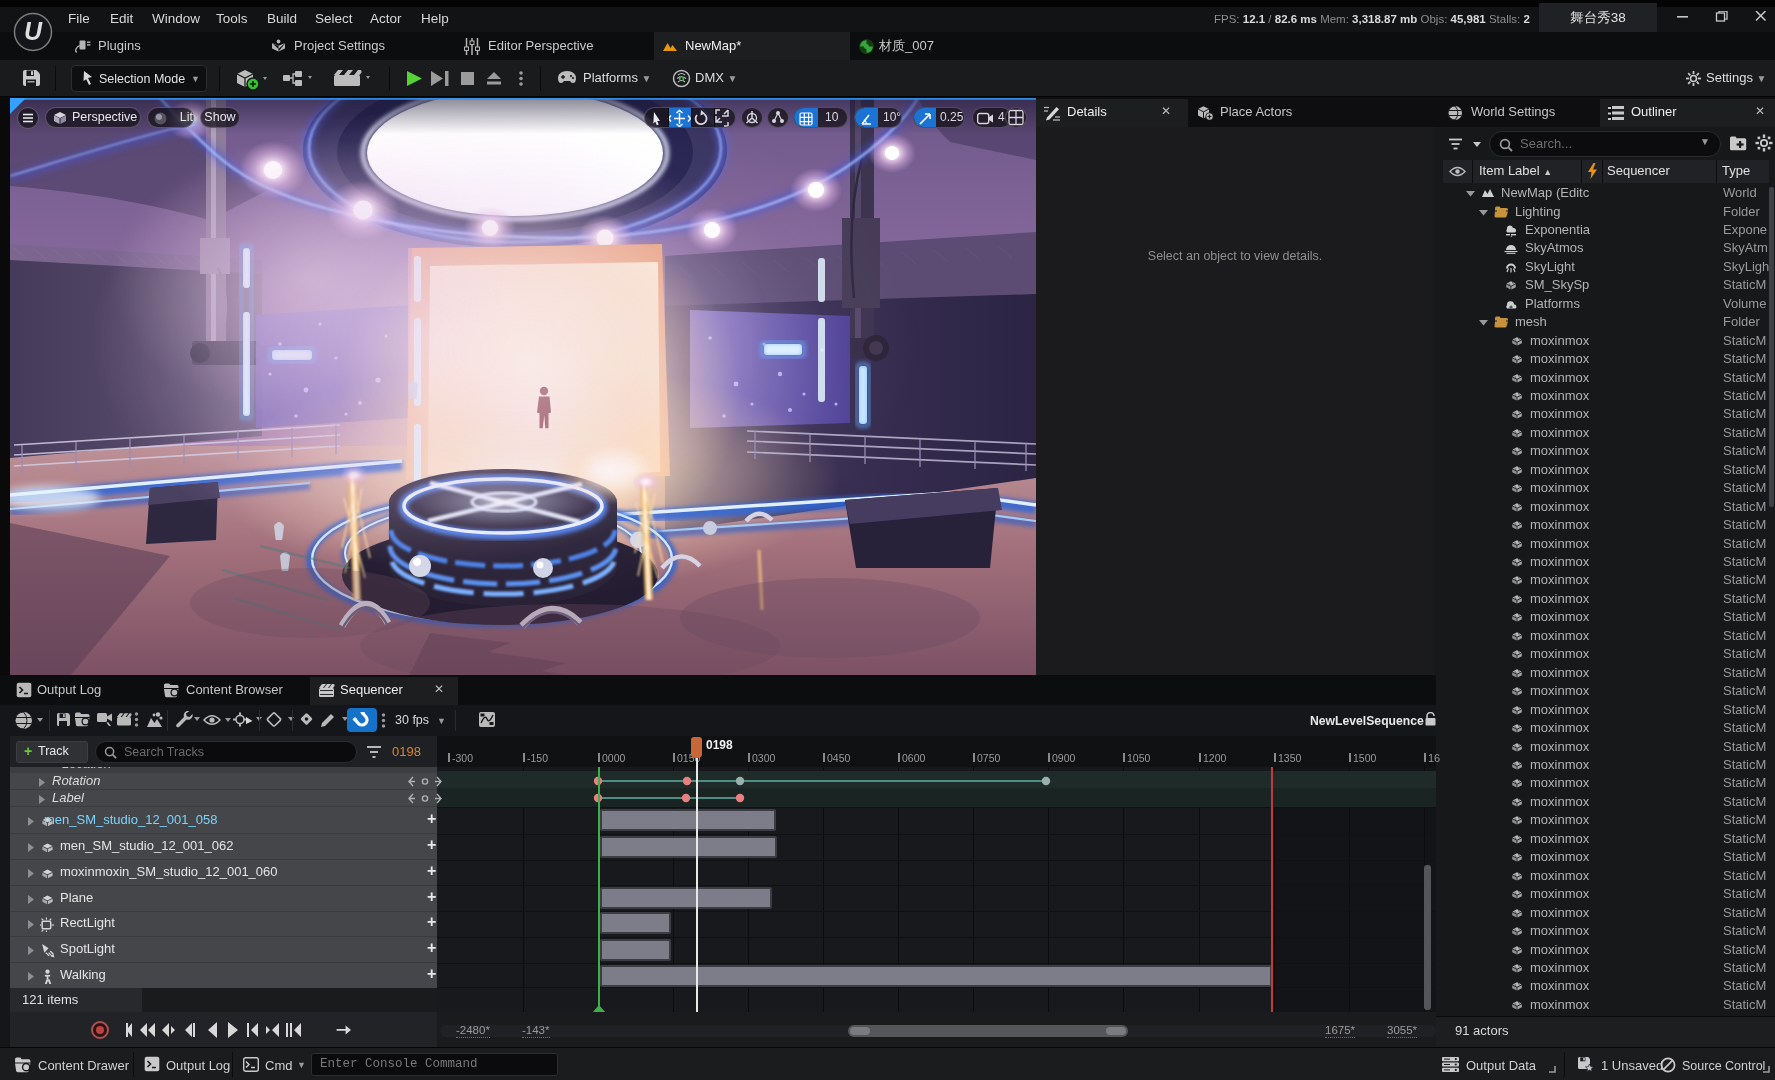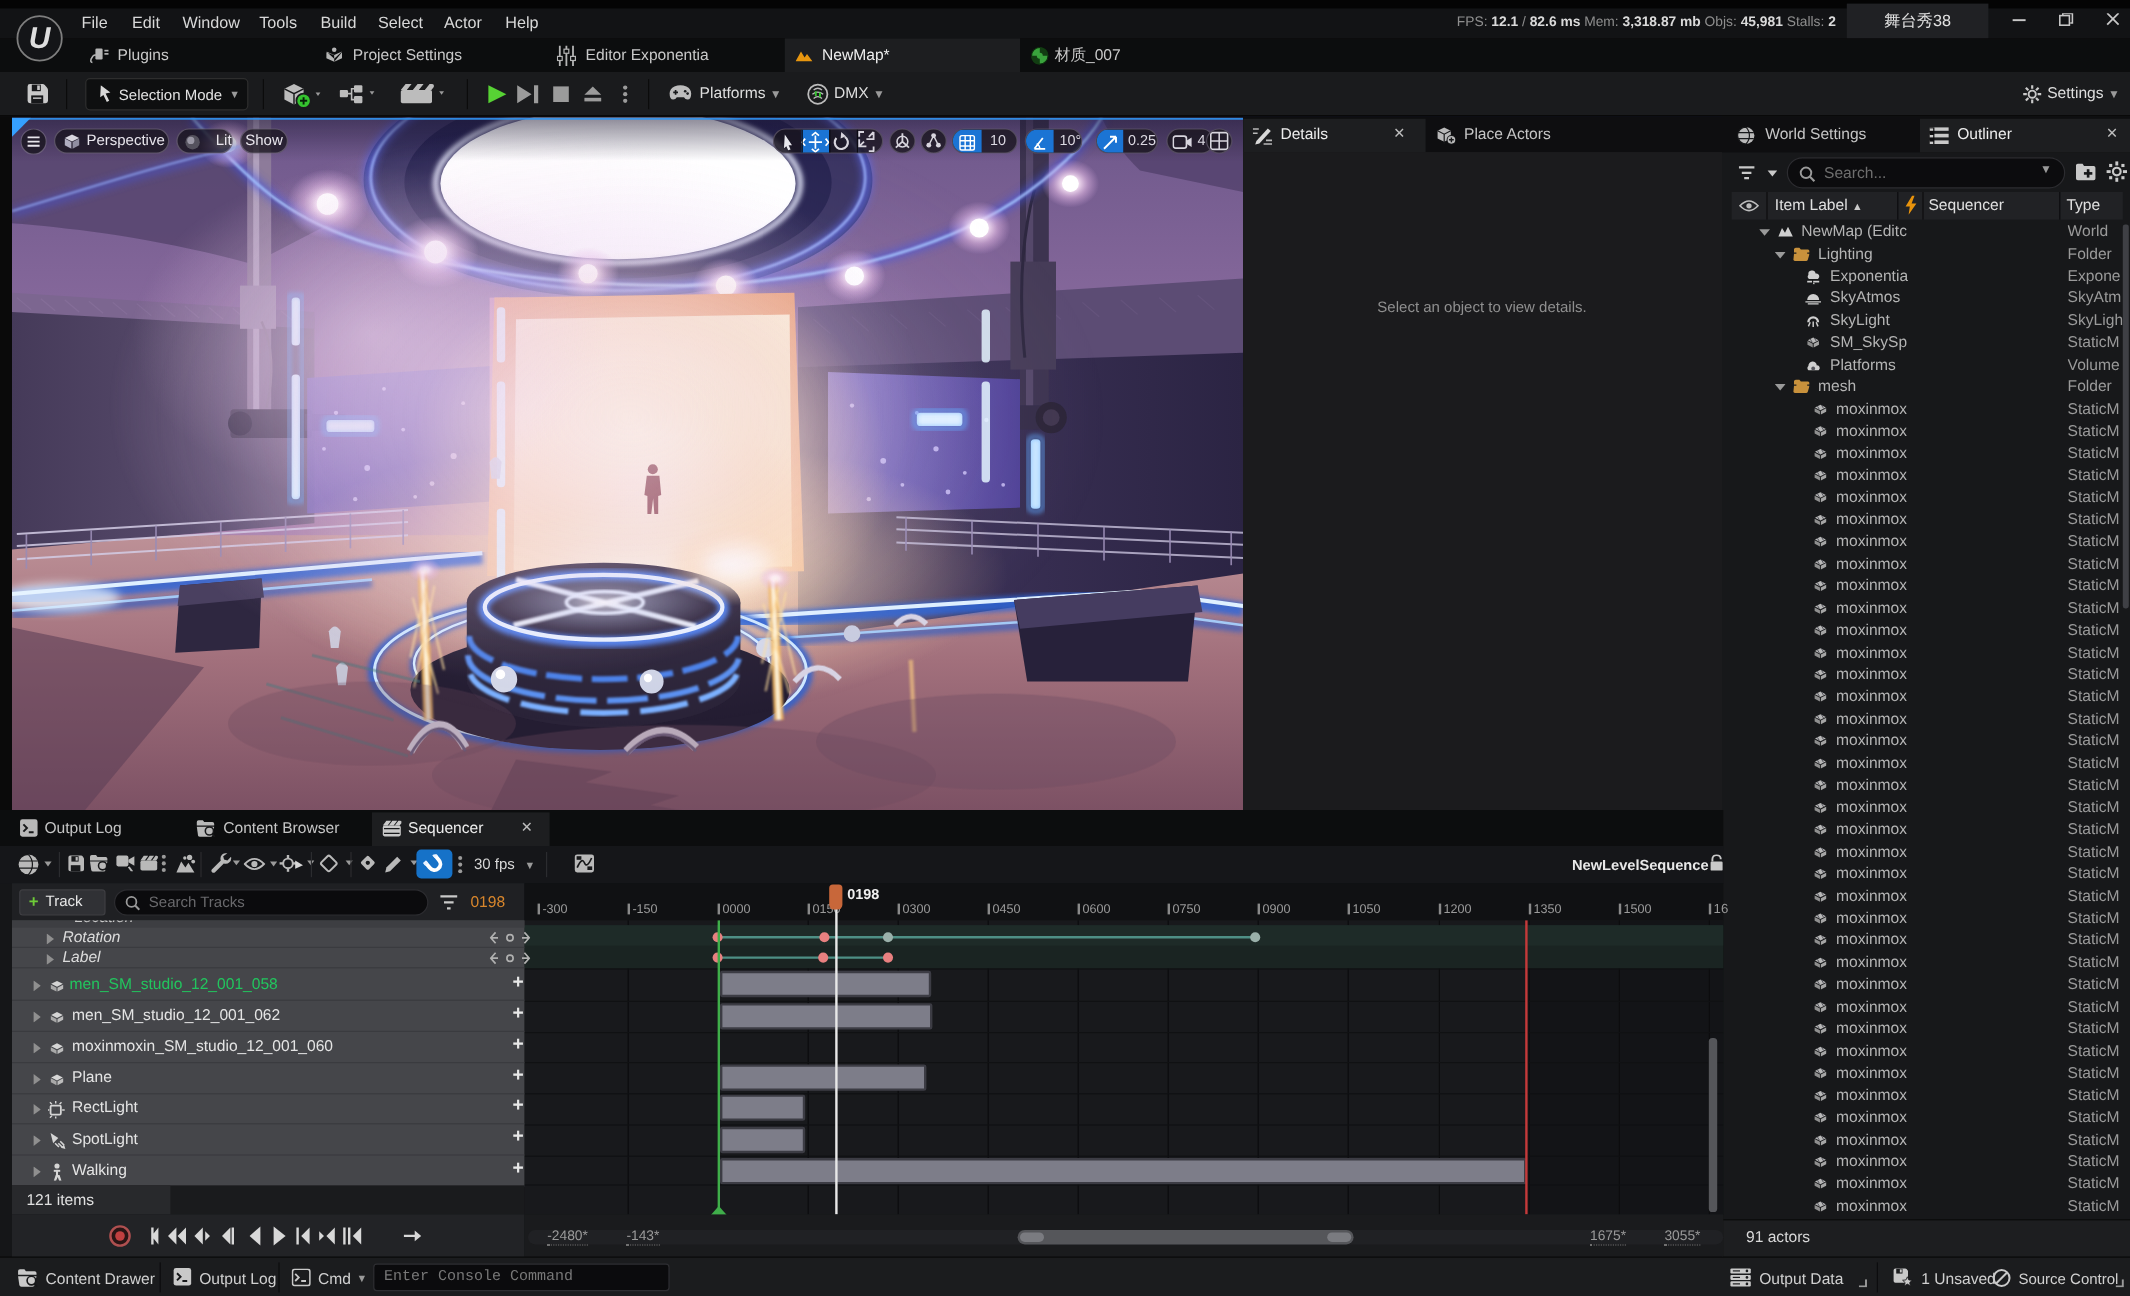--- a/index.html
+++ b/index.html
@@ -16,21 +16,21 @@
   #newmaptab{position:absolute;left:654px;top:0;width:196px;height:28px;background:#1d1e20;}
   #toolbar{left:0;top:60px;width:1775px;height:37px;background:#1a1b1d;border-bottom:1px solid #050505;}
   .tsep{position:absolute;top:6px;width:1px;height:25px;background:#0b0b0b;}
   .tbtxt{position:absolute;top:10px;color:#dedede;font-size:13px;}
   .chev{color:#9a9a9a;font-size:10px;}
   #selmode{position:absolute;left:71px;top:5px;width:136px;height:27px;background:#0e0f10;border:1px solid #2e2e2e;border-radius:4px;color:#e2e2e2;line-height:25px;font-size:13px;}
   #vpwrap{left:10px;top:98px;width:1026px;height:578px;background:#241c38;overflow:hidden;}
   .vpill{position:absolute;height:21px;background:rgba(20,17,24,.72);border:1px solid rgba(130,120,142,.6);border-radius:11px;color:#e8e5ec;line-height:19px;font-size:12.5px;}
   .rpill{position:absolute;top:9px;height:21px;background:rgba(24,21,28,.78);border:1px solid rgba(130,120,142,.5);border-radius:11px;color:#dcd9e2;font-size:12px;line-height:19px;}
 
-  #details{left:1036px;top:97px;width:399px;height:578px;background:#0f172a;}
+  #details{left:1036px;top:97px;width:399px;height:578px;background:#7f1d1d;}
   #detailbody{position:absolute;left:0;top:30px;width:399px;height:548px;background:#1b1b1d;}
   #outliner{left:1435px;top:97px;width:340px;height:950px;background:#17181a;}
   #seq{left:0;top:675px;width:1436px;height:372px;background:#151618;}
   #statusbar{left:0;top:1047px;width:1775px;height:33px;background:#1b1c1e;border-top:1px solid #060606;}
   .orow{position:absolute;left:0;width:340px;height:18.45px;color:#b4b4b4;font-size:13px;}
   .olabel{position:absolute;top:1px;white-space:nowrap;overflow:hidden;max-width:120px;}
   .otype{position:absolute;left:288px;top:1px;color:#9a9a9a;white-space:nowrap;overflow:hidden;max-width:50px;}
   .ssep{position:absolute;top:35px;width:1px;height:21px;background:#2b2c2f;}
   .ulbl{position:absolute;top:349px;color:#9a9a9a;font-size:11.5px;border-bottom:1px dotted #707070;padding-bottom:1px;white-space:nowrap;}
   .vsep{position:absolute;top:4px;width:1px;height:25px;background:#0c0c0e;}
@@ -79,21 +79,21 @@
     <svg class="abs" style="left:464px;top:6px" width="16" height="17" viewBox="0 0 16 17">
         <g stroke="#b5b5b5" stroke-width="1.5">
           <line x1="2.5" y1="0" x2="2.5" y2="17"></line>
           <line x1="8" y1="0" x2="8" y2="17"></line>
           <line x1="13.5" y1="0" x2="13.5" y2="17"></line>
         </g>
         <rect x="0.5" y="9" width="4" height="3.4" fill="#0c0d0e" stroke="#b5b5b5"></rect>
         <rect x="6" y="3" width="4" height="3.4" fill="#0c0d0e" stroke="#b5b5b5"></rect>
         <rect x="11.5" y="9" width="4" height="3.4" fill="#0c0d0e" stroke="#b5b5b5"></rect>
       </svg>
-    <span class="ttab" style="left:488px">Editor Exponentia</span>
+    <span class="ttab" style="left:488px">Editor Perspective</span>
     <svg class="abs" style="left:663px;top:8px" width="15" height="13" viewBox="0 0 15 13">
         <path d="M0 11 L4.5 3 L7.5 8 L9.5 5 L14 11 Z" fill="#e8960f"></path>
       </svg>
     <span class="ttab" style="left:685px;color:#efefef">NewMap*</span>
     <svg class="abs" style="left:859px;top:7px" width="15" height="15" viewBox="0 0 15 15">
         <circle cx="7.5" cy="7.5" r="7" fill="#39a33c"></circle>
         <circle cx="7.5" cy="7.5" r="6.9" fill="none" stroke="#0c2d0c" stroke-width="1"></circle>
         <path d="M7.5 0.5 A7 7 0 0 1 14.5 7.5 L10 7.5 A 2.5 2.5 0 0 0 7.5 5 Z M7.5 15 A7 7 0 0 1 0.5 7.5 L5 7.5 A 2.5 2.5 0 0 0 7.5 10 Z" fill="#123d12"></path>
       </svg>
     <span class="ttab" style="left:879px">材质_007</span>
@@ -1413,21 +1413,21 @@
     </div>
     <div style="position:absolute;left:10px;top:133px;width:427px;height:26px;border-bottom:1px solid #3a3b3f">
       <svg style="position:absolute;left:17px;top:9px" width="7" height="9" viewBox="0 0 7 9">
           <path d="M1 0 L7 4.5 L1 9 Z" fill="#8f8f8f"></path>
         </svg>
       <svg style="position:absolute;left:30px;top:6px" width="15" height="15" viewBox="0 0 14 14">
           <path d="M2.5 5.5 L7 3.2 L11.5 5.5 L7 7.8 Z" fill="#d5d5d5"></path>
           <path d="M2.2 6.2 L6.6 8.5 L6.6 11.5 L2.2 9.2 Z" fill="#a8a8a8"></path>
           <path d="M11.8 6.2 L7.4 8.5 L7.4 11.5 L11.8 9.2 Z" fill="#bcbcbc"></path>
         </svg>
-      <span style="position:absolute;left:48px;top:4px;color:#22c55e;font-size:13px">men_SM_studio_12_001_058</span>
+      <span style="position:absolute;left:34px;top:4px;color:#7dd3fc;font-size:13px">men_SM_studio_12_001_058</span>
       <span style="position:absolute;left:417px;top:2px;color:#e8e8e8;font-size:16px;font-weight:bold">+</span>
     </div>
     <div style="position:absolute;left:10px;top:159px;width:427px;height:26px;border-bottom:1px solid #3a3b3f">
       <svg style="position:absolute;left:17px;top:9px" width="7" height="9" viewBox="0 0 7 9">
           <path d="M1 0 L7 4.5 L1 9 Z" fill="#8f8f8f"></path>
         </svg>
       <svg style="position:absolute;left:30px;top:6px" width="15" height="15" viewBox="0 0 14 14">
           <path d="M2.5 5.5 L7 3.2 L11.5 5.5 L7 7.8 Z" fill="#d5d5d5"></path>
           <path d="M2.2 6.2 L6.6 8.5 L6.6 11.5 L2.2 9.2 Z" fill="#a8a8a8"></path>
           <path d="M11.8 6.2 L7.4 8.5 L7.4 11.5 L11.8 9.2 Z" fill="#bcbcbc"></path>

